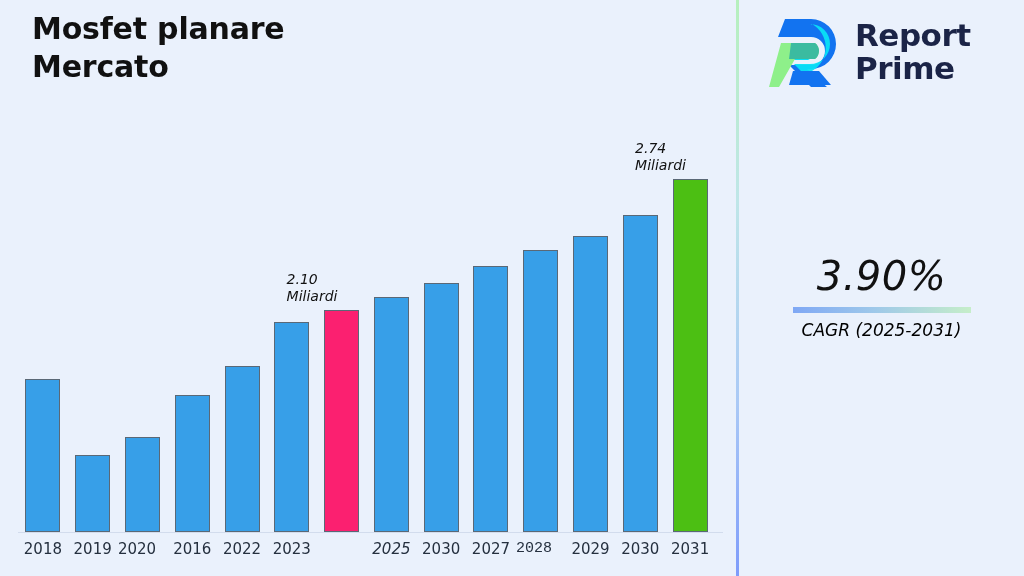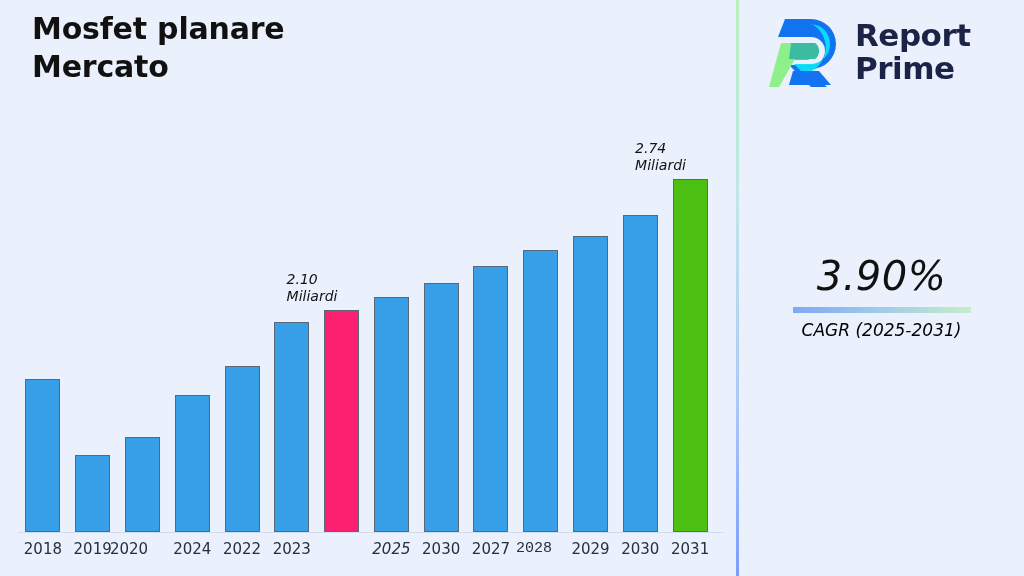--- a/index.html
+++ b/index.html
@@ -214,22 +214,22 @@
           <div class="bar forecast" style="height: 353px;"></div>
           <div class="bar-label" style="bottom: 358px;">2.74
 Miliardi</div>
         </div>
       </div>
 
     <div id="xaxis">
 
     <span class="xtick" style="left: 32.8929px;">2018</span>
         <span class="xtick" style="left: 82.6786px;">2019</span>
-        <span class="xtick" style="left: 119px;">2020</span>
-        <span class="xtick" style="left: 182.25px;">2024</span>
+        <span class="xtick" style="left: 127px;">2020</span>
+        <span class="xtick" style="left: 182.25px;">2016</span>
         <span class="xtick" style="left: 232.036px;">2022</span>
         <span class="xtick" style="left: 281.821px;">2023</span>
         <span class="xtick" style="left: 331.607px; margin-top: 41px;">2024</span>
         <span class="xtick" style="left: 381.393px; font-style: italic;">2025</span>
         <span class="xtick" style="left: 431.179px;">2030</span>
         <span class="xtick" style="left: 480.964px;">2027</span>
         <span class="xtick" style="left: 524px; font-family: Liberation Mono, monospace;">2028</span>
         <span class="xtick" style="left: 580.536px;">2029</span>
         <span class="xtick" style="left: 630.321px;">2030</span>
         <span class="xtick" style="left: 680.107px;">2031</span>

